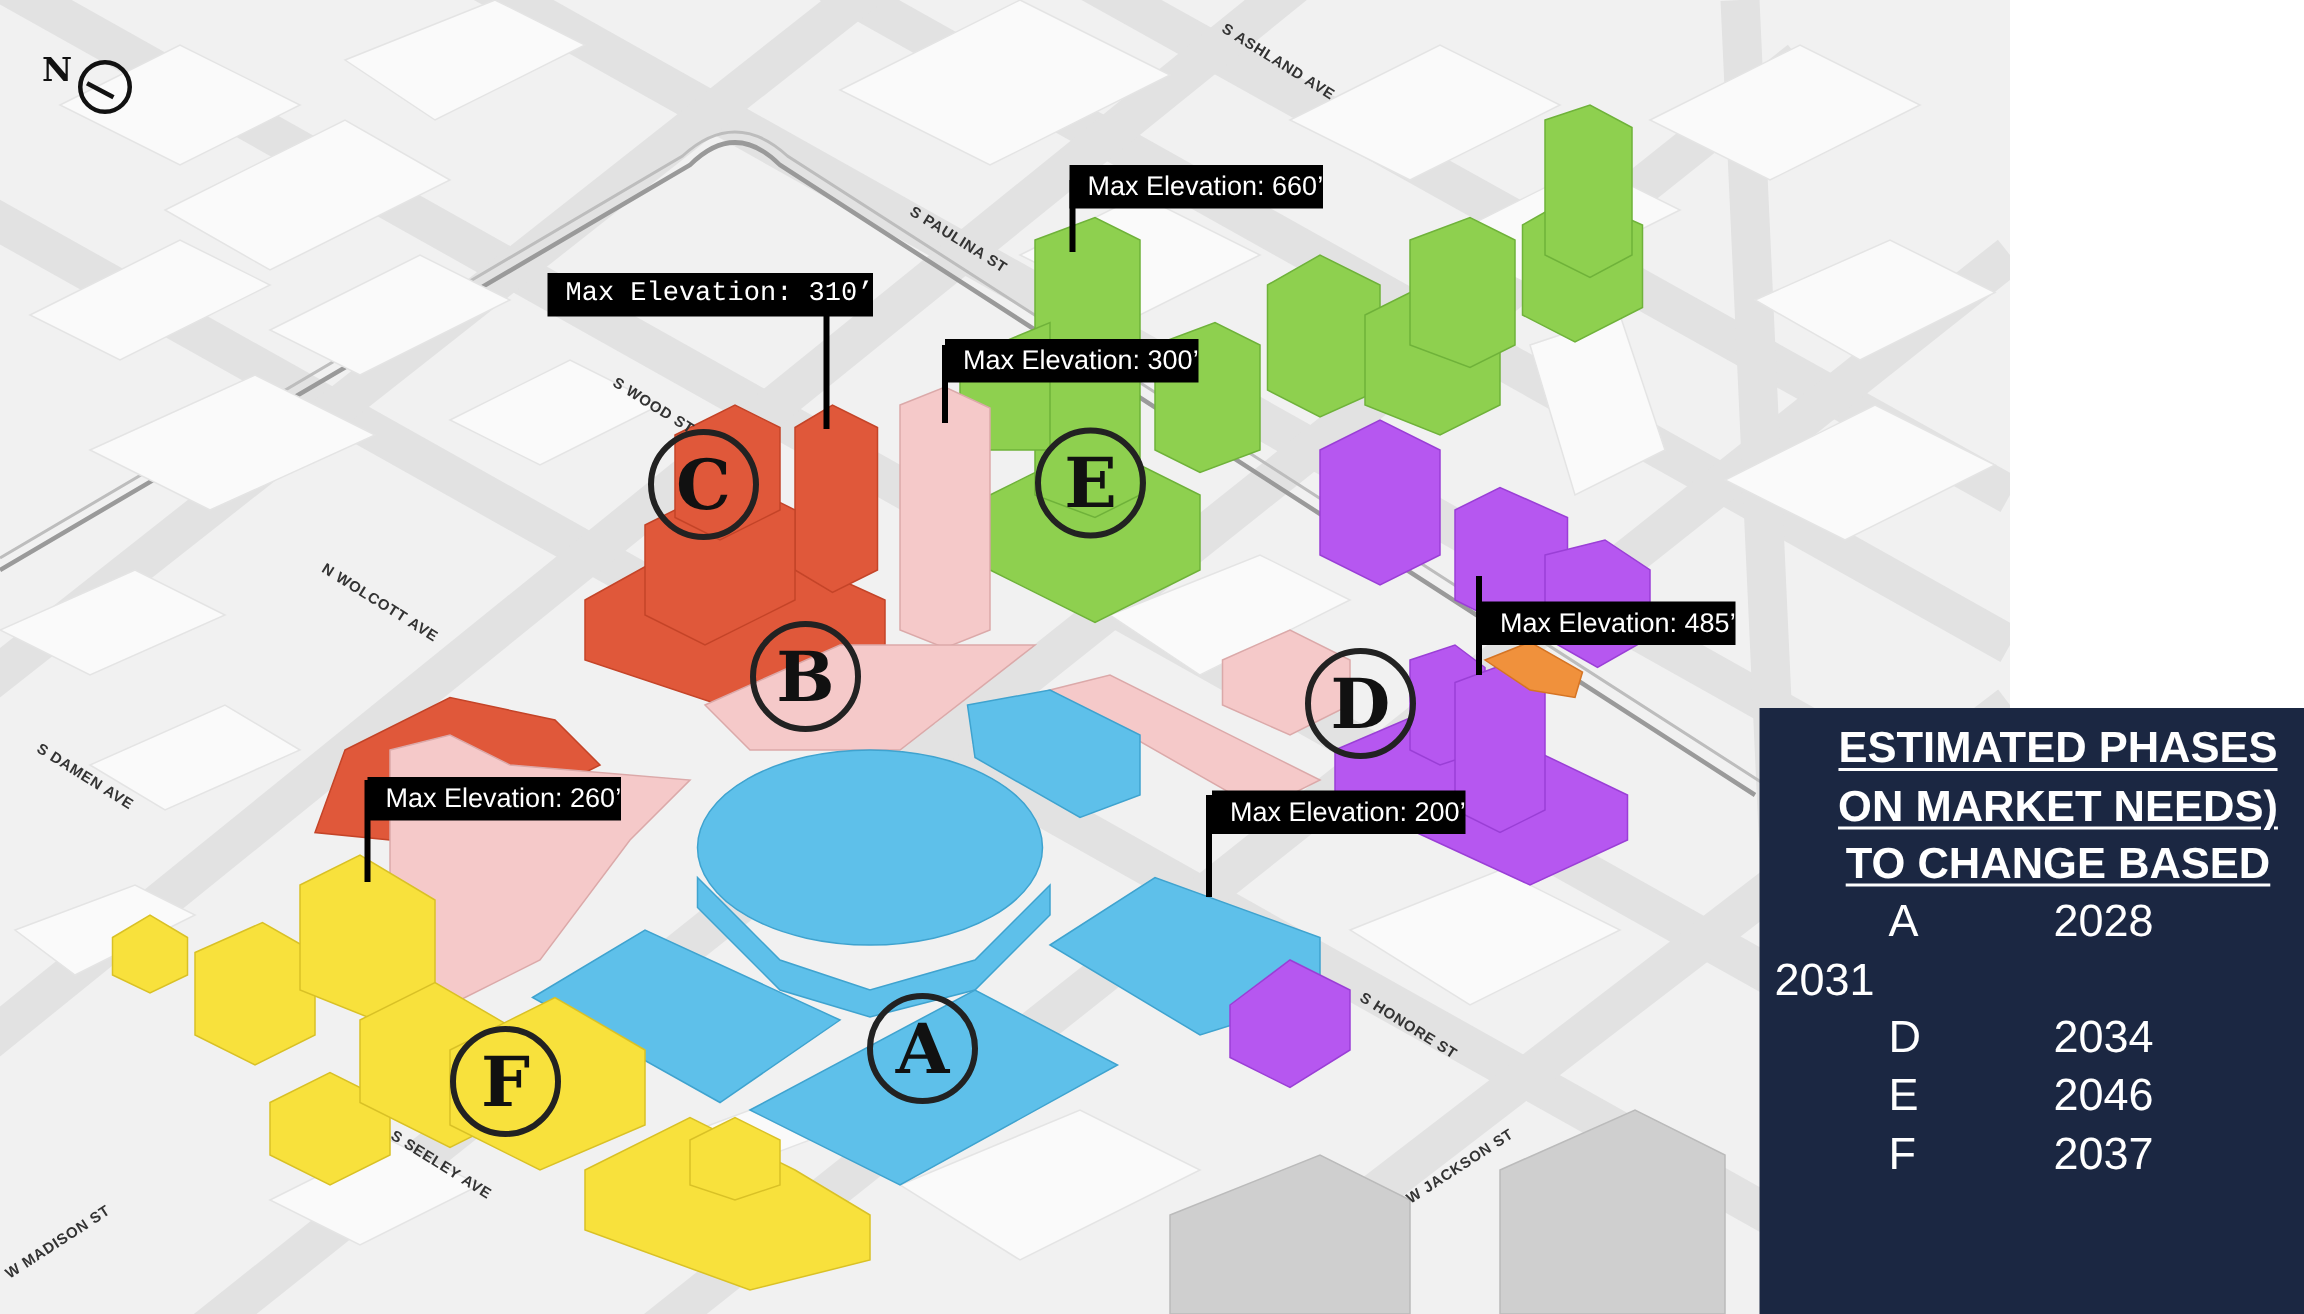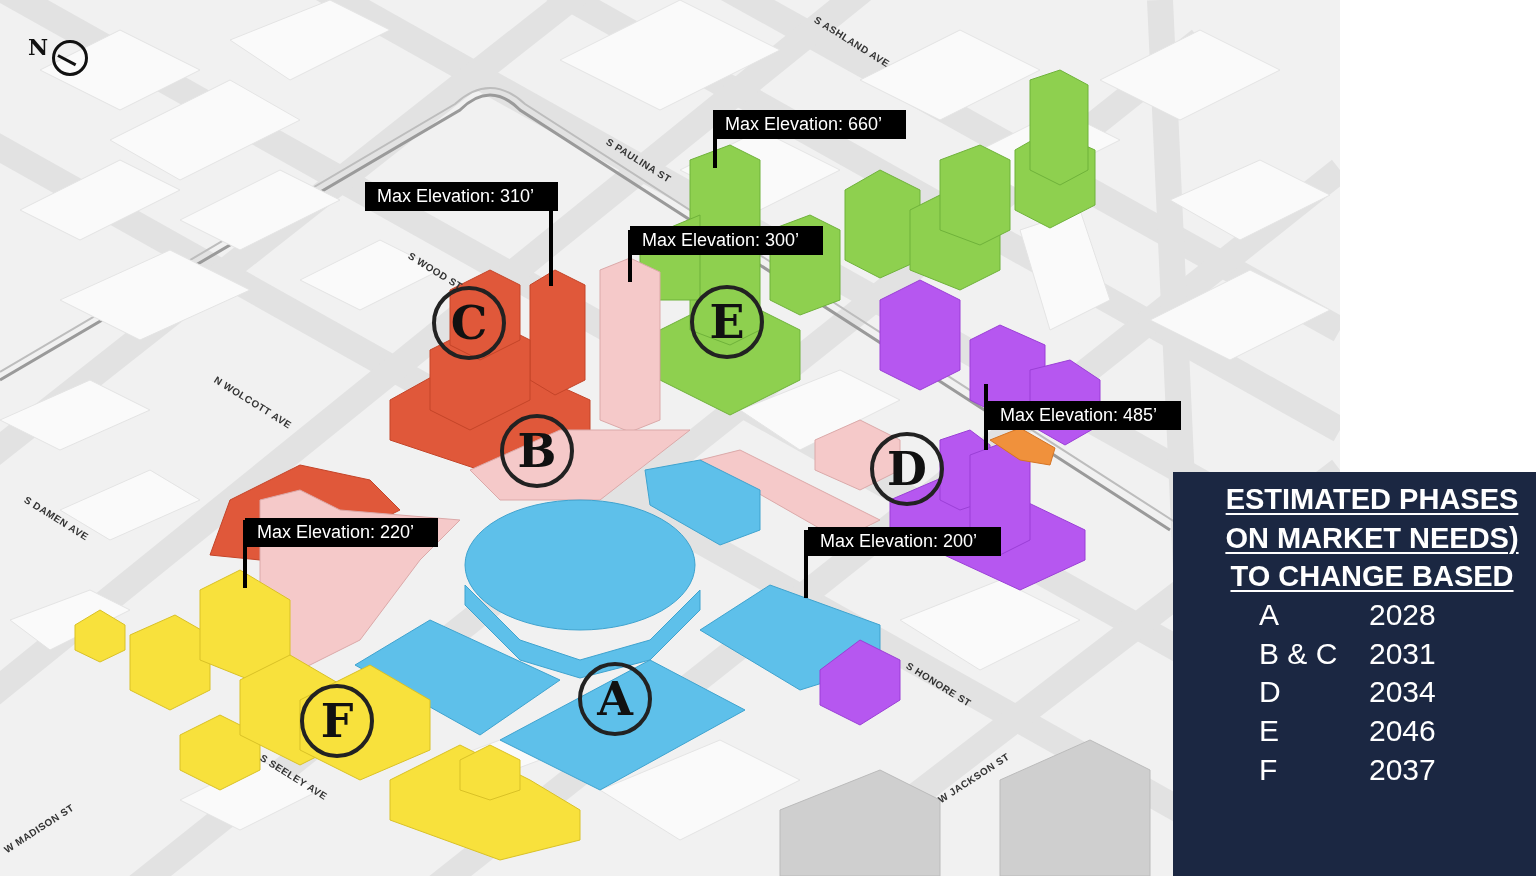--- a/index.html
+++ b/index.html
@@ -1,19 +1,19 @@
 <!DOCTYPE html>
 <html><head>
 <meta charset="utf-8">
 <style>
   html, body { margin:0; padding:0; }
   body { width:1536px; height:876px; overflow:hidden; background:#ffffff; position:relative; font-family:"Liberation Sans", sans-serif; }
   #map { position:absolute; left:0; top:0; width:1340px; height:876px; background:#f1f1f1; overflow:hidden; }
   #map svg { position:absolute; left:0; top:0; }
-  .callout { position:absolute; background:#000; color:#fff; font-family:"Liberation Sans", sans-serif; font-size:18px; padding:3px 24px 4px 12px; white-space:nowrap; line-height:22px; }
+  .callout { position:absolute; background:#000; color:#fff; font-family:"Liberation Sans", sans-serif; font-size:18px; padding:3px 0 4px 12px; white-space:nowrap; line-height:22px; }
   .leader { position:absolute; width:4px; background:#000; }
   .phase-badge { position:absolute; width:74px; height:74px; border:4px solid #222; border-radius:50%; box-sizing:border-box; display:flex; align-items:center; justify-content:center; font-family:"DejaVu Serif", serif; font-weight:bold; font-size:46px; color:#111; }
   .street { position:absolute; font-family:"Liberation Sans", sans-serif; font-weight:bold; font-size:10px; color:#333; letter-spacing:0.5px; white-space:nowrap; transform-origin:left top; }
   .north { position:absolute; left:28px; top:34px; }
   .north .n-letter { position:absolute; left:0; top:0; font-family:"DejaVu Serif", serif; font-weight:bold; font-size:22px; color:#111; }
   .north .n-circle { position:absolute; left:24px; top:6px; width:36px; height:36px; border:3px solid #111; border-radius:50%; box-sizing:border-box; }
   .north .n-needle { position:absolute; left:30px; top:20px; width:20px; height:3px; background:#111; transform:rotate(28deg); transform-origin:left center; }
   #legend { position:absolute; left:1173px; top:472px; width:398px; height:404px; background:#1b2742; color:#fff; box-sizing:border-box; padding:8px 10px; }
   #legend .legend-title { font-family:"Liberation Sans", sans-serif; font-weight:bold; font-size:29px; line-height:38.6px; text-align:center; }
   #legend .legend-title span { display:block; text-decoration:underline; text-decoration-thickness:2px; text-underline-offset:4px; }
@@ -148,30 +148,30 @@
   <span class="street" style="left:28px;top:494px;transform:rotate(32deg);">S DAMEN AVE</span>
   <span class="street" style="left:910px;top:660px;transform:rotate(32deg);">S HONORE ST</span>
   <span class="street" style="left:936px;top:796px;transform:rotate(-33deg);">W JACKSON ST</span>
   <span class="street" style="left:264px;top:752px;transform:rotate(32deg);">S SEELEY AVE</span>
   <span class="street" style="left:2px;top:846px;transform:rotate(-33deg);">W MADISON ST</span>
 
   <div class="leader" style="left:713px;top:120px;height:48px;"></div>
   <div class="callout" style="left:713px;top:110px;">Max Elevation: 660’</div>
 
   <div class="leader" style="left:549px;top:186px;height:100px;"></div>
-  <div class="callout" style="left:365px;top:182px;">Max Elevation: 310’</div>
+  <div class="callout" style="left:365px;top:182px;font-family:Liberation Mono, monospace;">Max Elevation: 310’</div>
 
   <div class="leader" style="left:628px;top:230px;height:52px;"></div>
   <div class="callout" style="left:630px;top:226px;">Max Elevation: 300’</div>
 
   <div class="leader" style="left:984px;top:384px;height:66px;"></div>
   <div class="callout" style="left:988px;top:401px;">Max Elevation: 485’</div>
 
   <div class="leader" style="left:243px;top:520px;height:68px;"></div>
-  <div class="callout" style="left:245px;top:518px;">Max Elevation: 220’</div>
+  <div class="callout" style="left:245px;top:518px;">Max Elevation: 260’</div>
 
   <div class="leader" style="left:804px;top:530px;height:68px;"></div>
   <div class="callout" style="left:808px;top:527px;">Max Elevation: 200’</div>
 
   <div class="phase-badge" style="left:578px;top:662px;">A</div>
   <div class="phase-badge" style="left:500px;top:414px;">B</div>
   <div class="phase-badge" style="left:432px;top:286px;">C</div>
   <div class="phase-badge" style="left:870px;top:432px;">D</div>
   <div class="phase-badge" style="left:690px;top:285px;">E</div>
   <div class="phase-badge" style="left:300px;top:684px;">F</div>
@@ -181,21 +181,20 @@
   <div class="legend-title">
     <span>ESTIMATED PHASES</span>
     <span>ON MARKET NEEDS)</span>
     <span>TO CHANGE BASED</span>
   </div>
   <div class="row">
     <span class="ph">A</span>
     <span class="yr">2028</span>
   </div>
   <div class="row">
-    <span class="ph">B &amp; C</span>
     <span class="yr">2031</span>
   </div>
   <div class="row">
     <span class="ph">D</span>
     <span class="yr">2034</span>
   </div>
   <div class="row">
     <span class="ph">E</span>
     <span class="yr">2046</span>
   </div>

